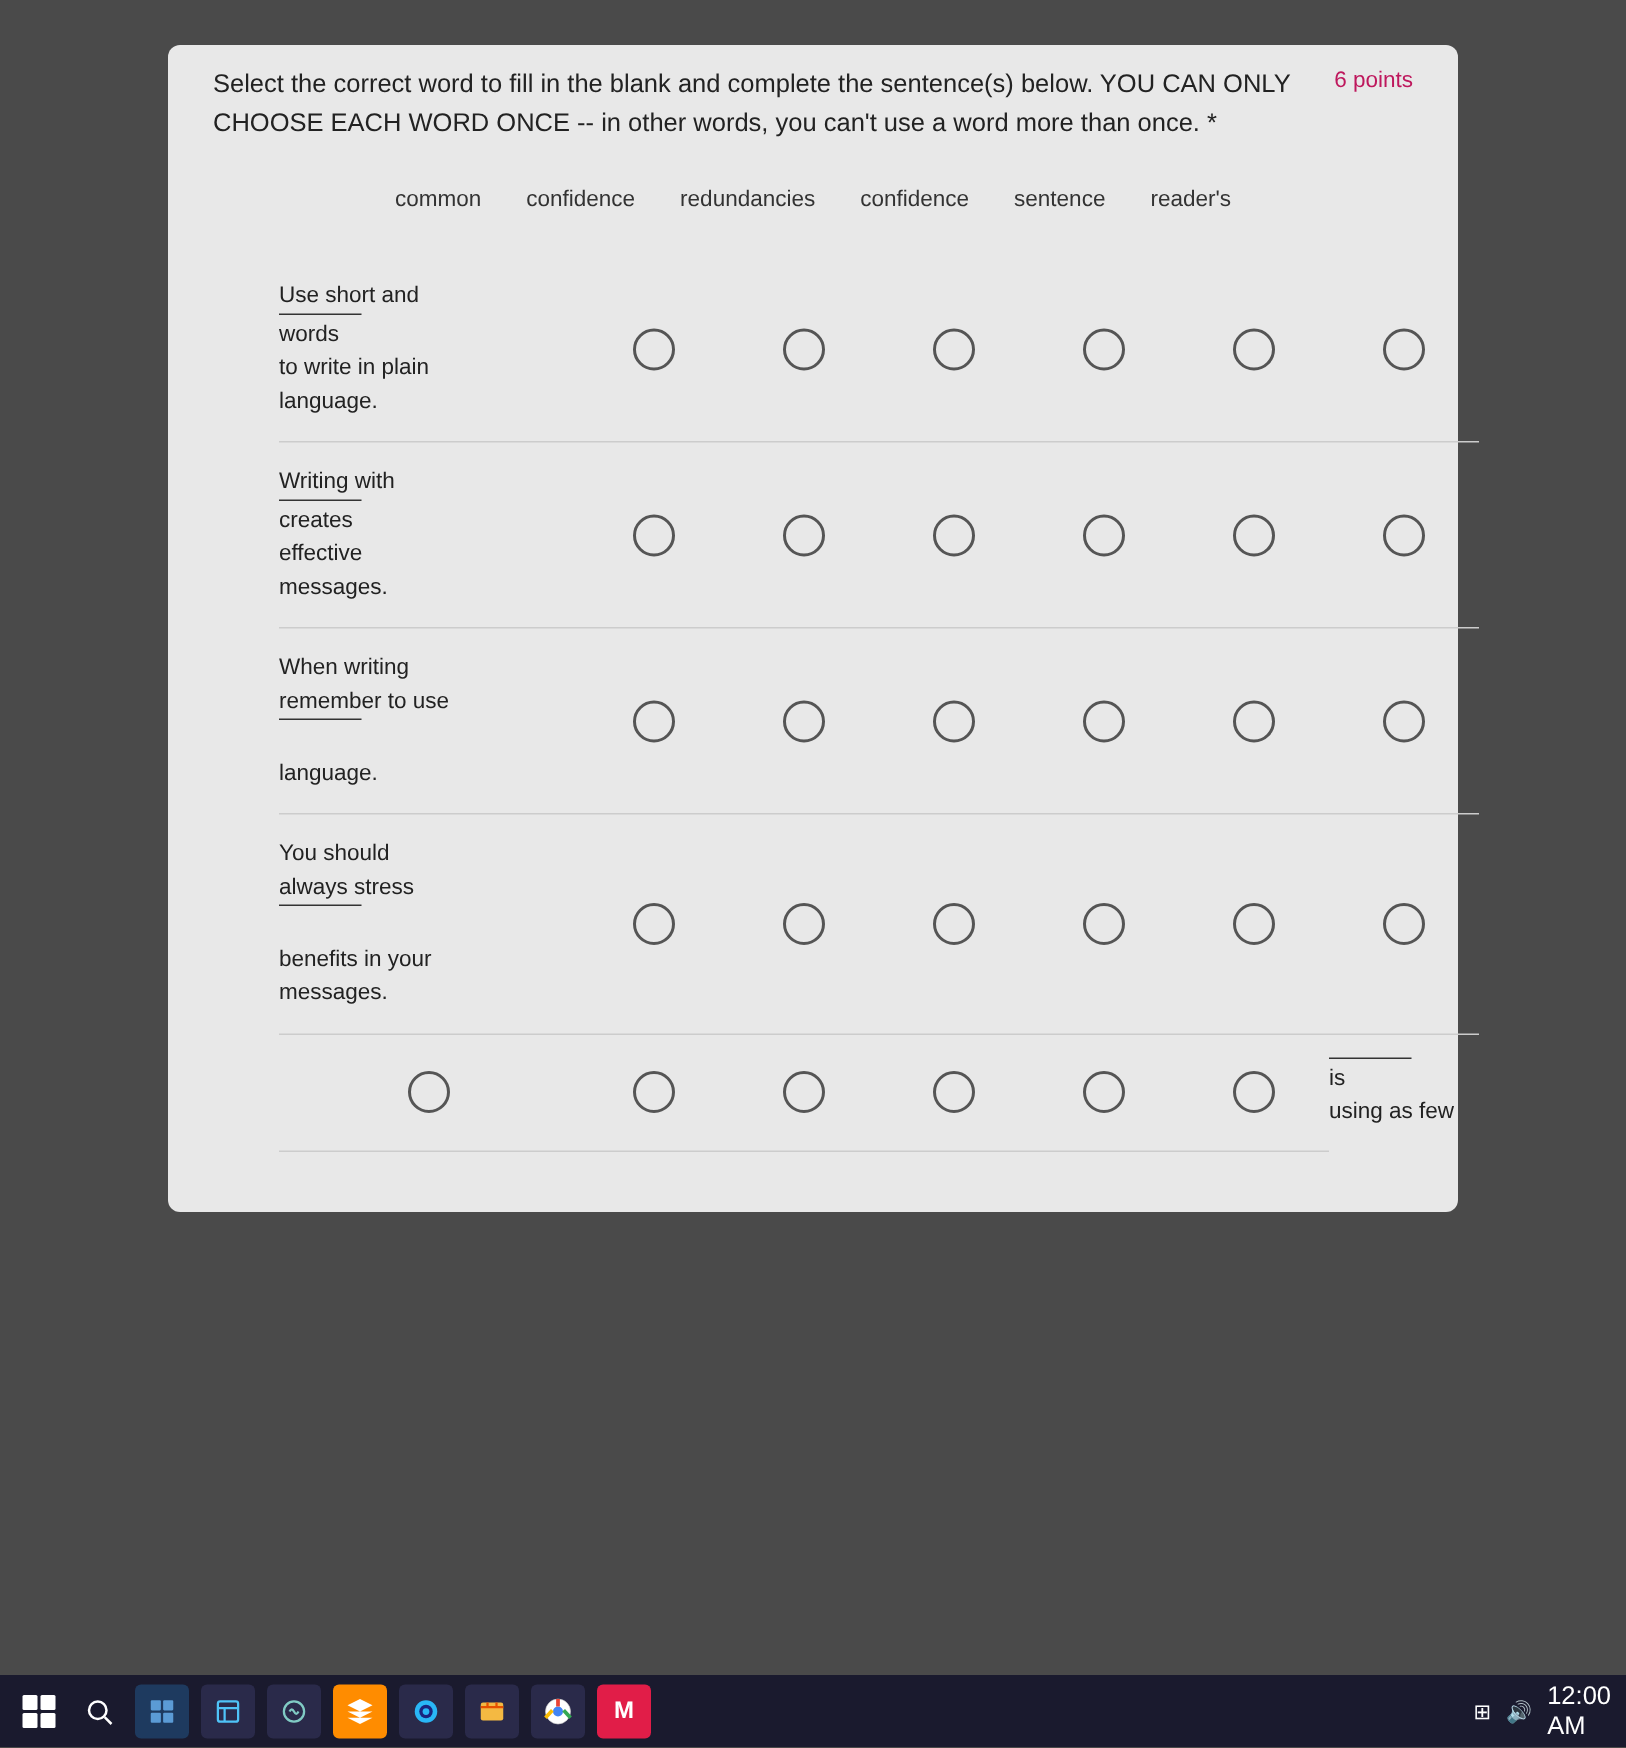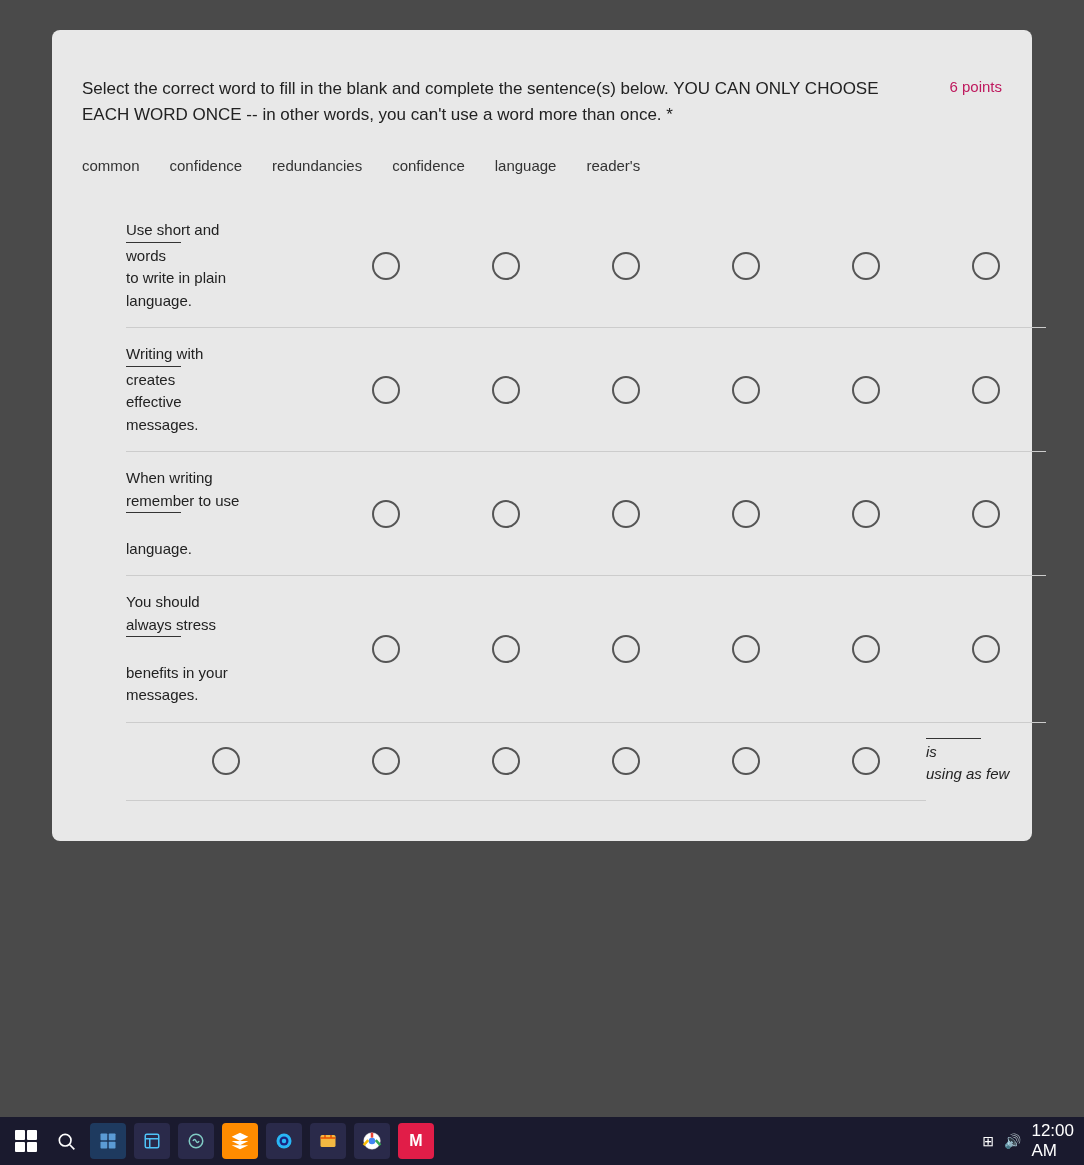--- a/index.html
+++ b/index.html
@@ -15,23 +15,23 @@
       min-height: 1165px;
       display: flex;
       flex-direction: column;
       align-items: center;
       justify-content: flex-start;
     }
 
     .main-card {
       background-color: #e8e8e8;
       border-radius: 8px;
-      width: 980px;
+      width: 860px;
       margin: 30px auto;
-      padding: 46px 30px 20px 30px;
+      padding: 13px 30px 20px 30px;
       position: relative;
     }
 
     .question-header {
       display: flex;
       justify-content: space-between;
       align-items: flex-start;
       margin-bottom: 20px;
     }
 
@@ -45,20 +45,21 @@
     .points-label {
       font-size: 15px;
       color: #be185d;
       white-space: nowrap;
       margin-left: 20px;
       margin-top: 2px;
     }
 
     .word-bank {
       display: flex;
+      justify-content: center;
       gap: 30px;
       font-size: 15px;
       color: #333;
       margin-bottom: 20px;
       padding: 10px 0;
     }
 
     .word-bank span {
       font-size: 15px;
     }
@@ -179,21 +180,21 @@
   <div class="question-header">
     <div class="question-text">Select the correct word to fill in the blank and complete the sentence(s) below. YOU CAN ONLY CHOOSE EACH WORD ONCE -- in other words, you can't use a word more than once. *</div>
     <div class="points-label">6 points</div>
   </div>
 
   <div class="word-bank">
     <span>common</span>
     <span>confidence</span>
     <span>redundancies</span>
     <span>confidence</span>
-    <span>language</span>
+    <span>sentence</span>
     <span>reader's</span>
   </div>
 
   <div class="grid-container">
 
     <div class="sentence-cell row">
       Use short and<br>
       <span class="blank-line"></span> words<br>
       to write in plain<br>
       language.
@@ -305,21 +306,21 @@
     <div class="radio-cell">
       <input type="radio" class="radio-btn" name="q5" value="confidence" style="">
     </div>
     <div class="radio-cell">
       <input type="radio" class="radio-btn" name="q5" value="inclusive" style="">
     </div>
     <div class="radio-cell">
       <input type="radio" class="radio-btn" name="q5" value="readers" style="">
     </div>
 
-    <div class="sentence-cell row last-row" style="border-bottom:none;font-style:italic;">
+    <div class="sentence-cell row last-row" style="border-bottom:none;">
       <span class="blank-line"></span> is<br>
       using as few
     </div>
     <div class="radio-cell last-row" style="border-bottom:none;">
     </div>
     <div class="radio-cell last-row" style="border-bottom:none;">
     </div>
     <div class="radio-cell last-row" style="border-bottom:none;">
     </div>
     <div class="radio-cell last-row" style="border-bottom:none;">

